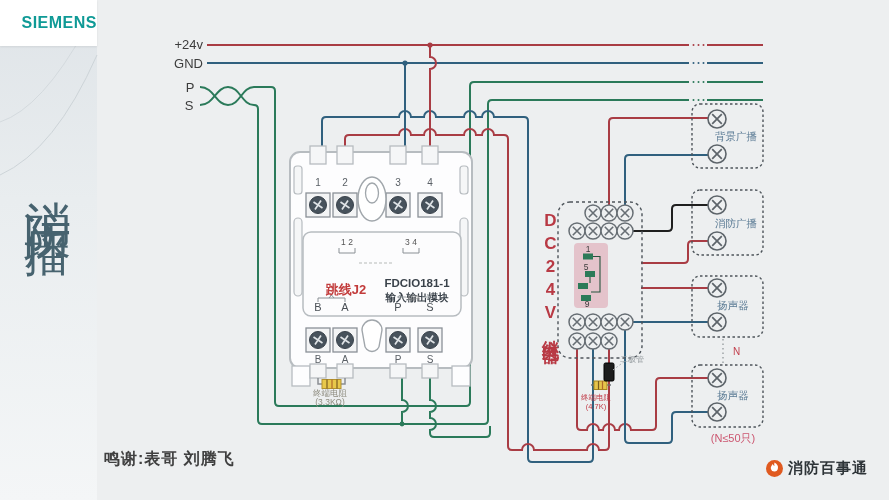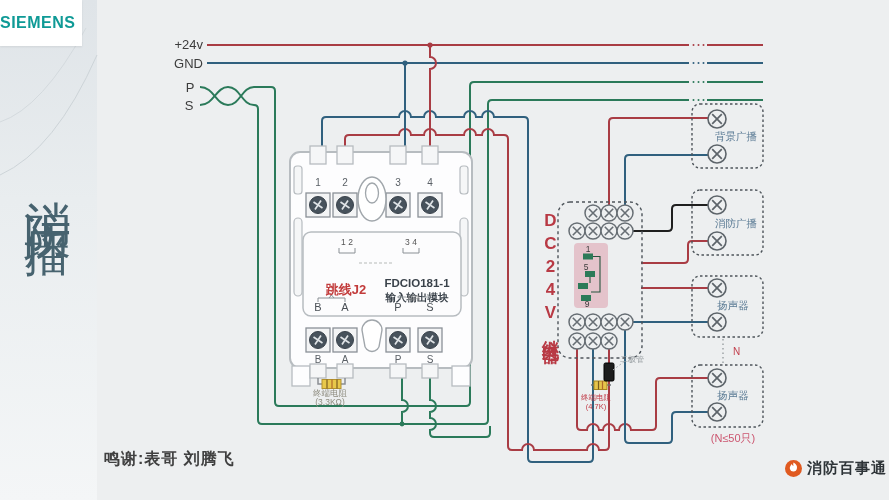--- a/index.html
+++ b/index.html
@@ -1,30 +1,30 @@
 <!DOCTYPE html>
 <html><head>
 <meta charset="utf-8">
 <style>
   html,body{margin:0;padding:0;background:#dfe2e4;}
   .stage{position:relative;width:889px;height:500px;background:#edeff0;overflow:hidden;
          font-family:"Liberation Sans","DejaVu Sans",sans-serif;}
   .sidebar{position:absolute;left:0;top:0;width:97px;height:500px;z-index:0;
            background:linear-gradient(180deg,#dfe4e8 0%,#e9edef 40%,#f4f6f7 100%);}
-  .logo{position:absolute;left:0;top:0;width:82px;height:46px;background:#ffffff;z-index:3;
-        display:flex;align-items:center;justify-content:flex-start;
+  .logo{position:absolute;left:0;top:0;width:97px;height:46px;background:#ffffff;z-index:3;
+        display:flex;align-items:center;justify-content:flex-end;
         box-shadow:0 1px 2px rgba(0,0,0,0.08);}
   .logo span{color:#0f9a96;font-weight:bold;font-size:16px;letter-spacing:0.5px;}
   .vtitle{position:absolute;left:17px;top:163px;z-index:3;writing-mode:vertical-rl;text-orientation:upright;
           font-size:47px;letter-spacing:10px;color:#47636f;font-weight:500;}
   .relaylabel{position:absolute;left:539px;top:211px;z-index:3;writing-mode:vertical-rl;text-orientation:upright;
           font-size:17px;letter-spacing:4px;color:#b83944;font-weight:bold;}
   .credits{position:absolute;left:104px;top:449px;z-index:3;font-size:16px;color:#404040;
            font-weight:600;letter-spacing:1px;}
-  .brandfoot{position:absolute;left:784px;top:459px;z-index:3;display:flex;align-items:center;gap:4px;}
+  .brandfoot{position:absolute;left:765px;top:459px;z-index:3;display:flex;align-items:center;gap:4px;}
   .brandfoot .txt{font-size:15px;font-weight:bold;color:#2e3438;letter-spacing:1px;}
   svg.diagram{position:absolute;left:0;top:0;z-index:2;}
   text{font-family:"Liberation Sans","DejaVu Sans",sans-serif;}
 </style>
 </head>
 <body>
 
 <div class="stage">
 
   <div class="sidebar"></div>

